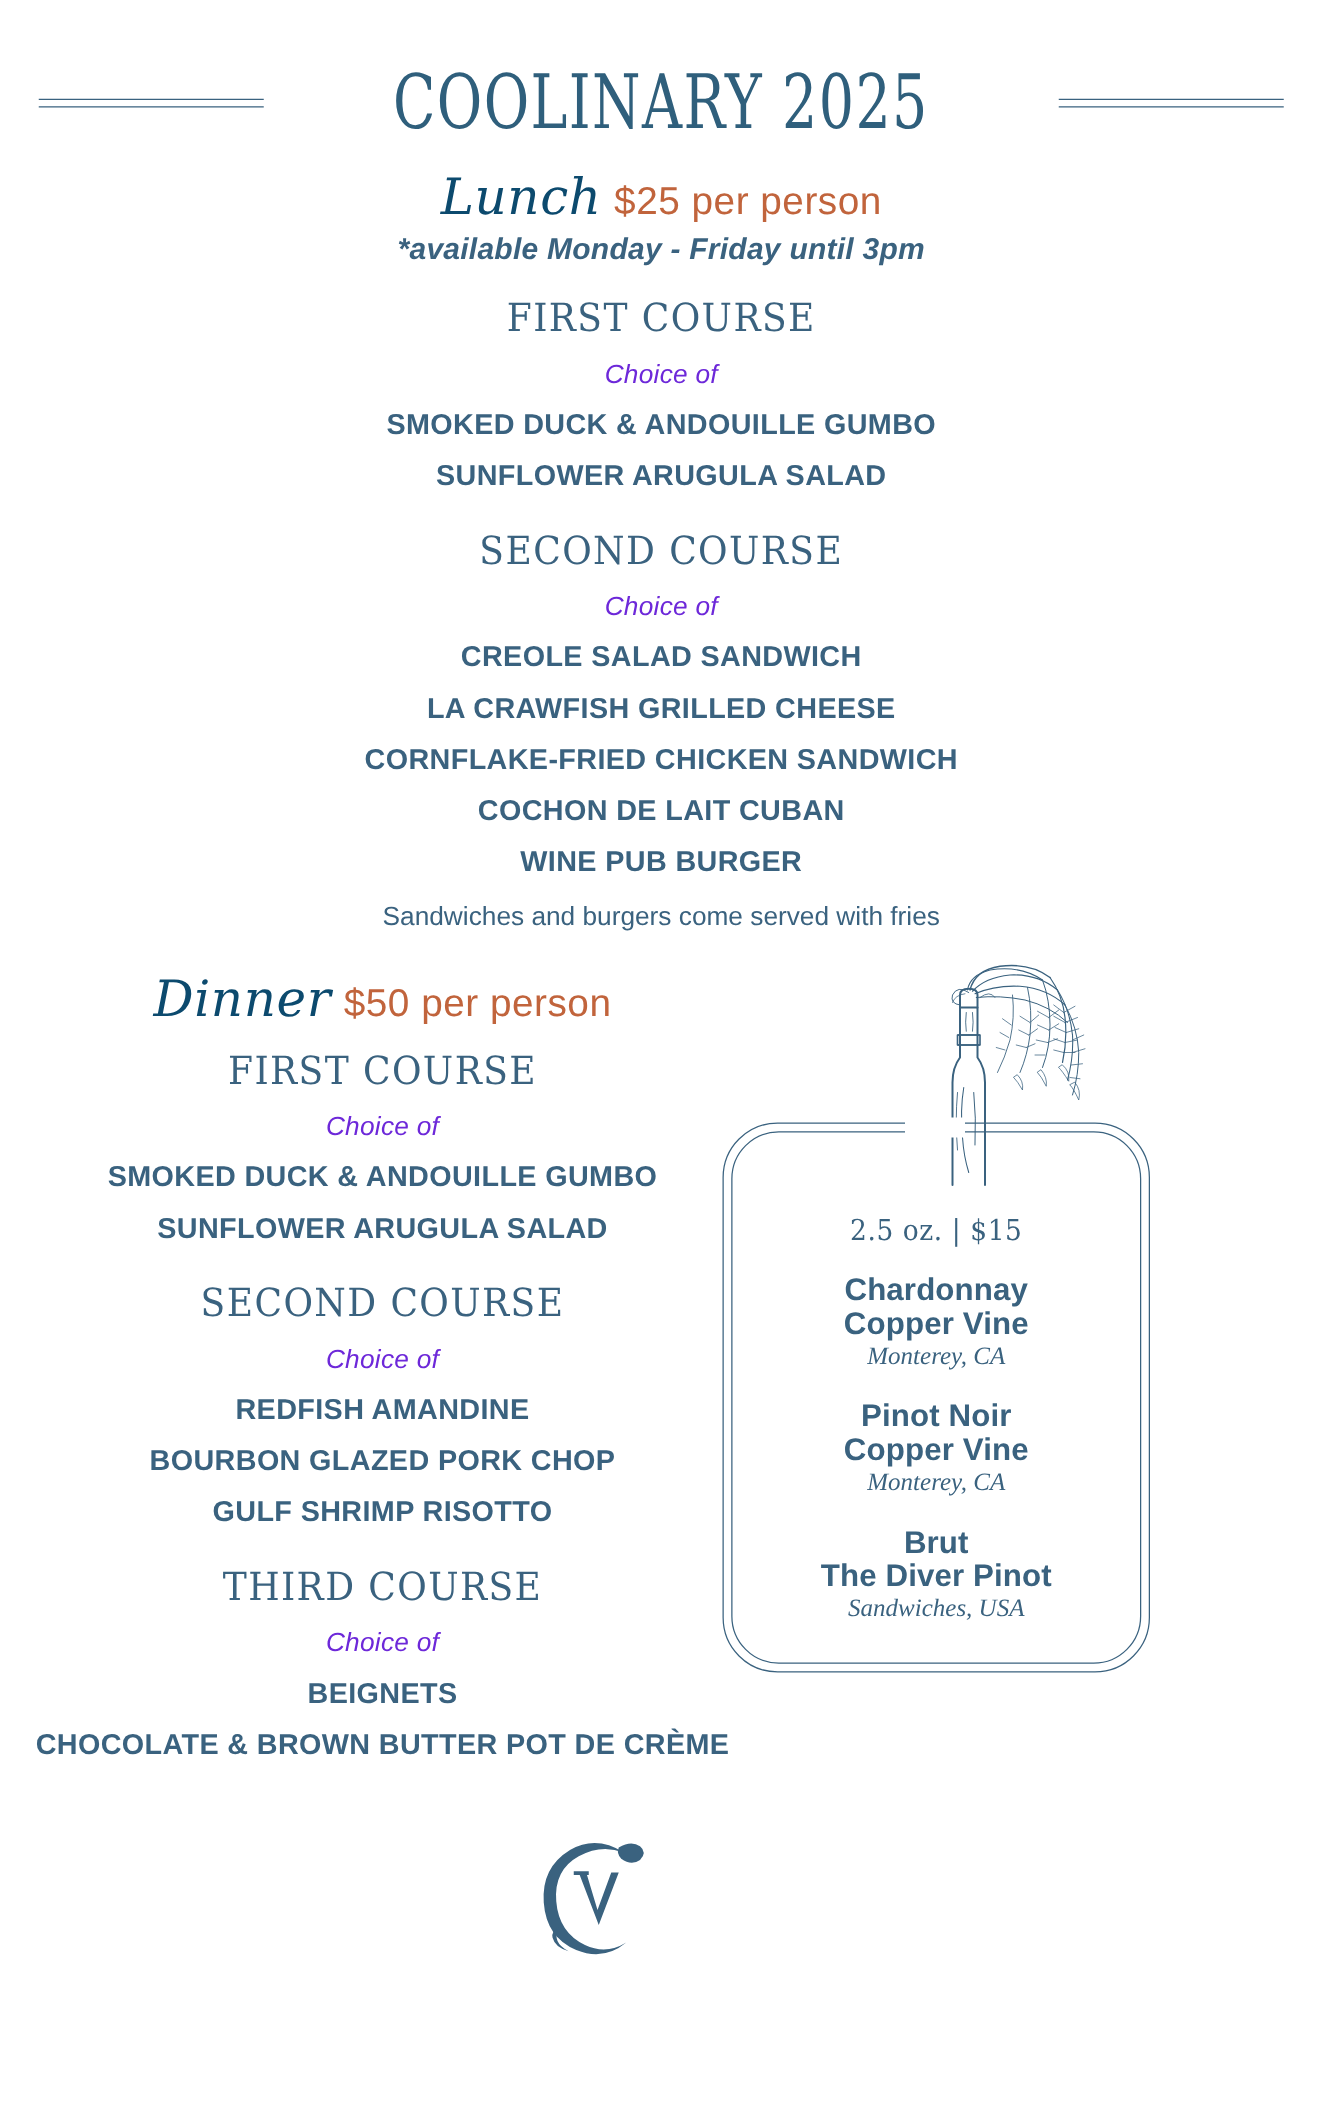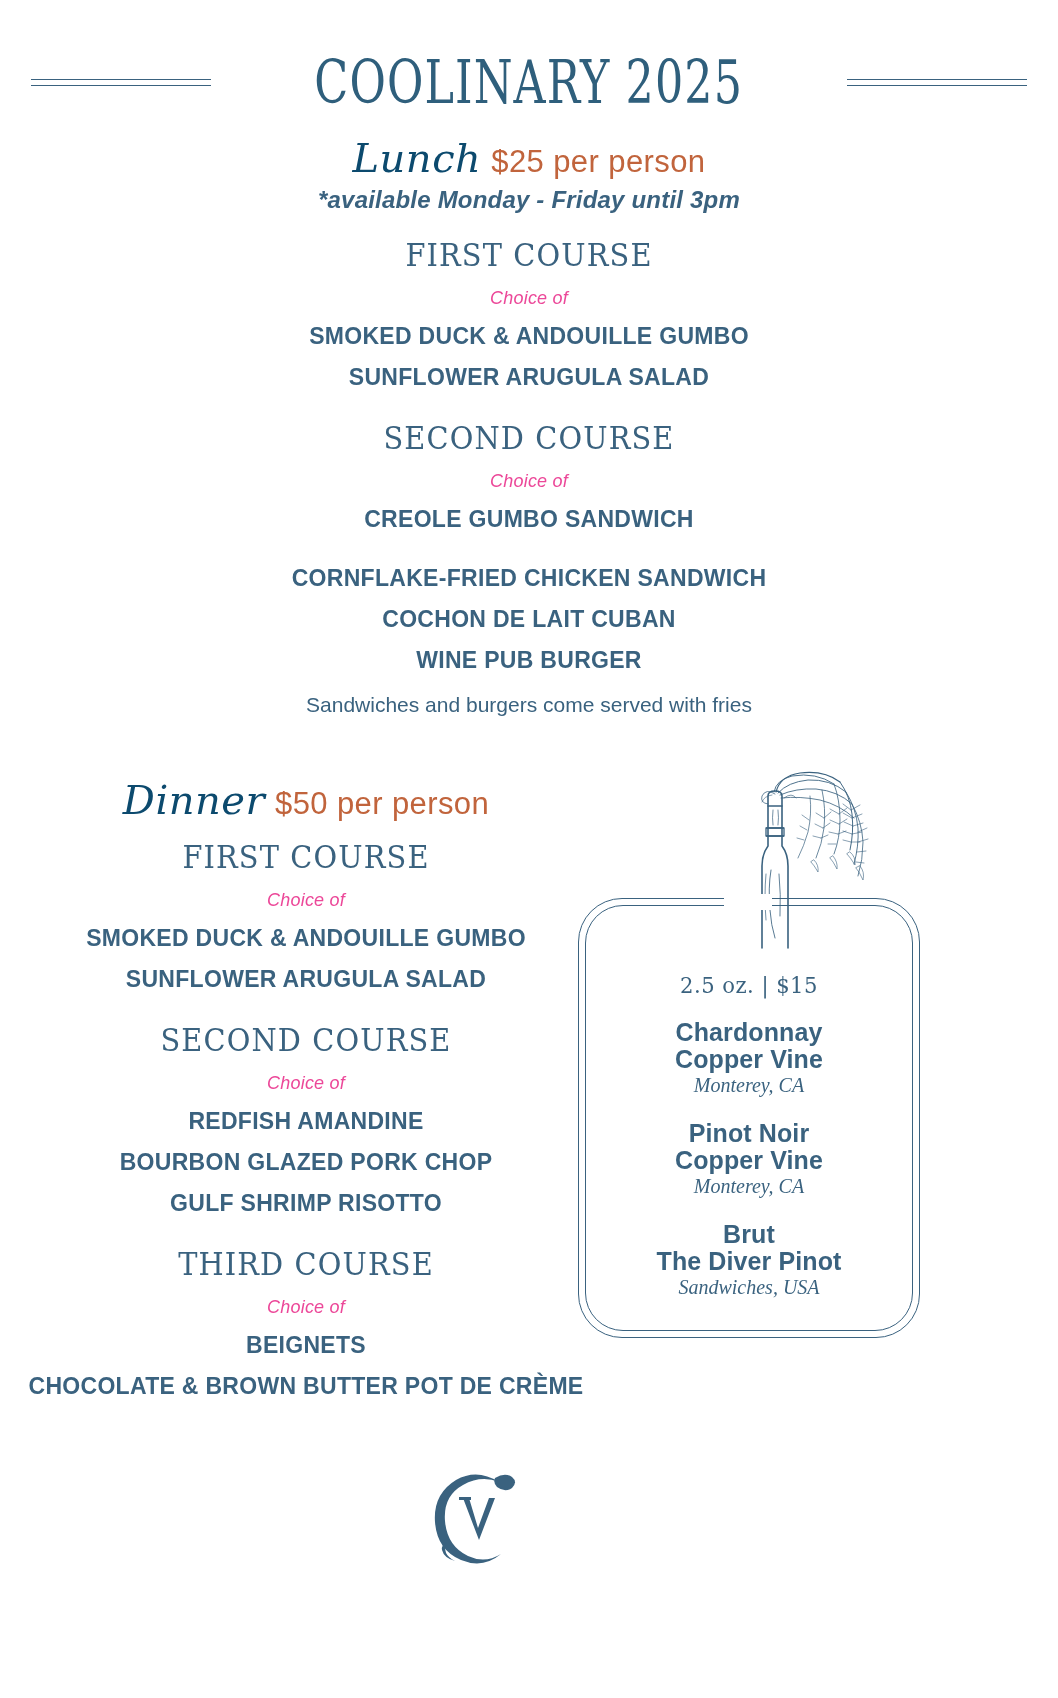--- a/index.html
+++ b/index.html
@@ -103,23 +103,23 @@
     letter-spacing: 1.2px;
     text-align: center;
     color: #3a627f;
     line-height: 1;
     transform: scaleX(0.93);
   }
   .choice-of {
     font-family: "Liberation Sans", sans-serif;
     font-style: italic;
     font-weight: 400;
-    font-size: 18px;
-    text-align: center;
-    color: #ec4899;
+    font-size: 21px;
+    text-align: center;
+    color: #6d28d9;
     line-height: 1;
     letter-spacing: 0.2px;
   }
   .dish {
     font-family: "Liberation Sans", sans-serif;
     font-weight: 700;
     font-size: 23px;
     letter-spacing: 0.3px;
     text-align: center;
     color: #3a627f;
@@ -265,22 +265,23 @@
     <div class="sp-18"></div>
     <div class="dish">SMOKED DUCK &amp; ANDOUILLE GUMBO</div>
     <div class="sp-18"></div>
     <div class="dish">SUNFLOWER ARUGULA SALAD</div>
 
     <div class="sp-34"></div>
     <div class="course-title">SECOND COURSE</div>
     <div class="sp-18"></div>
     <div class="choice-of">Choice of</div>
     <div class="sp-18"></div>
-    <div class="dish">CREOLE GUMBO SANDWICH</div>
-    <div class="sp-18"></div>
+    <div class="dish">CREOLE SALAD SANDWICH</div>
+    <div class="sp-18"></div>
+    <div class="dish">LA CRAWFISH GRILLED CHEESE</div>
     <div class="sp-18"></div>
     <div class="dish">CORNFLAKE-FRIED CHICKEN SANDWICH</div>
     <div class="sp-18"></div>
     <div class="dish">COCHON DE LAIT CUBAN</div>
     <div class="sp-18"></div>
     <div class="dish">WINE PUB BURGER</div>
 
     <div class="sp-22"></div>
     <div class="footnote">Sandwiches and burgers come served with fries</div>
   </div>

